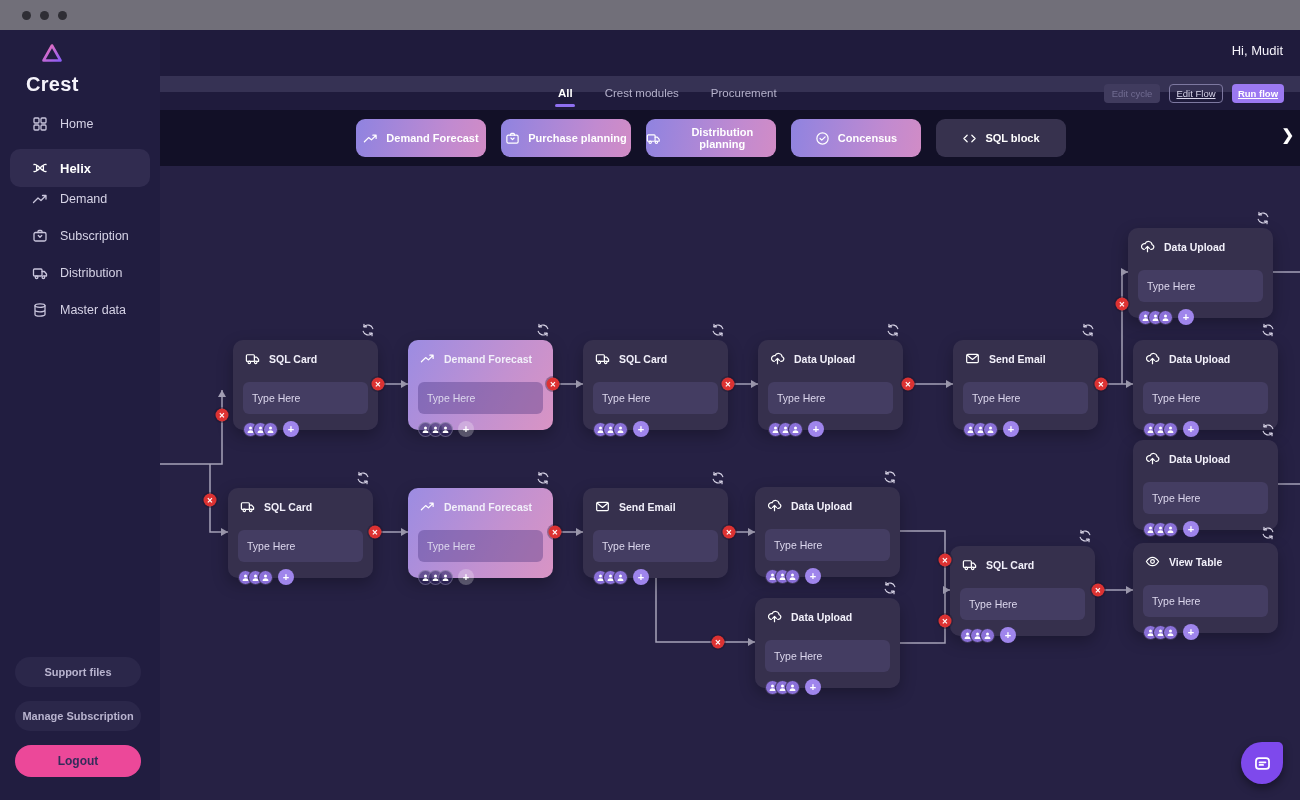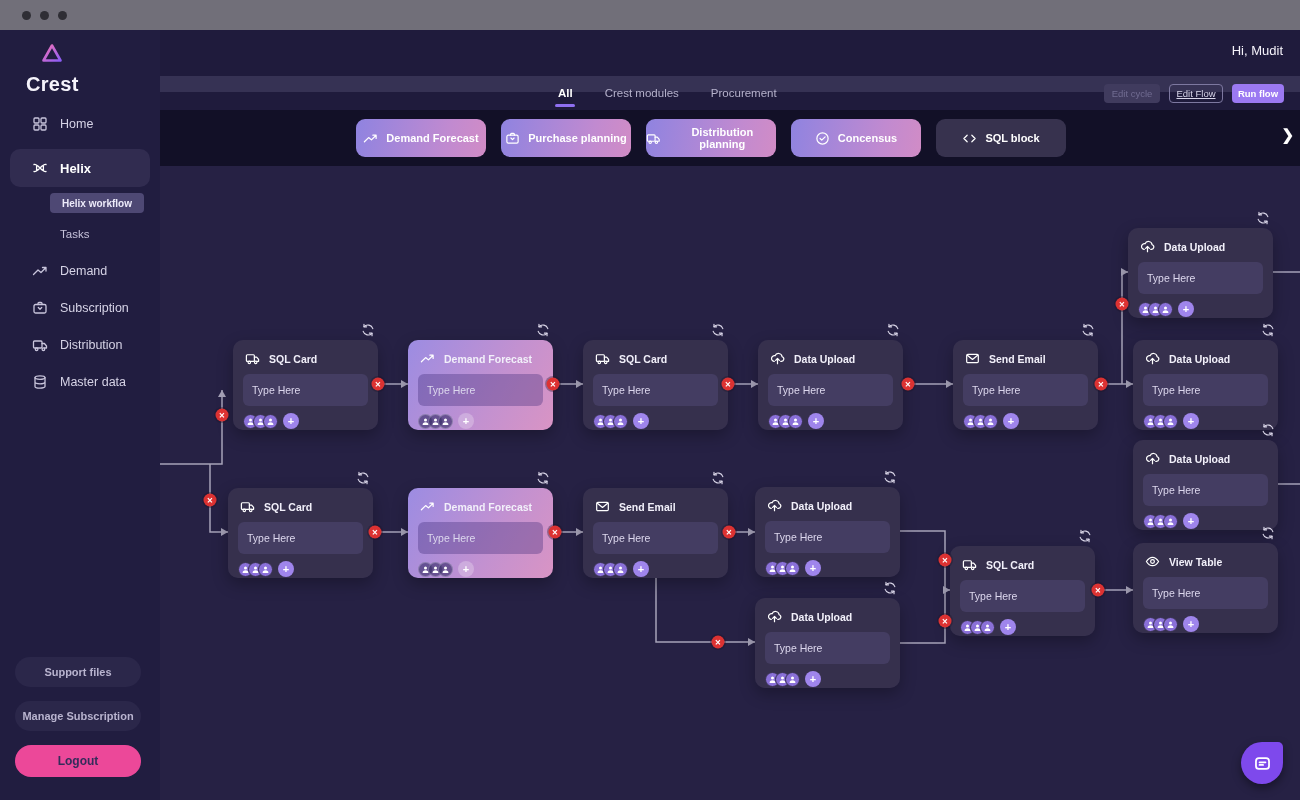--- a/index.html
+++ b/index.html
@@ -68,21 +68,21 @@
 
   
   .canvas { position:absolute; left:160px; top:136px; width:1140px; height:634px; background:#262144; }
   .wires { position:absolute; left:0; top:0; width:1140px; height:634px; pointer-events:none; }
 
   .node { position:absolute; width:145px; height:90px; border-radius:10px; background:rgba(55,49,78,0.96);
     box-shadow:0 6px 16px rgba(0,0,0,0.28); cursor:pointer; }
   .node.gradient { background:linear-gradient(118deg,#9c8ce2 0%, #c391d0 60%, #d994c4 100%); }
   .node-head { display:flex; align-items:center; gap:9px; padding:11px 12px 0; }
   .node-title { color:#f2f0fa; font-size:10.5px; font-weight:600; }
-  .node-input { display:block; margin:8px 10px 0; width:125px; height:25px; border:none; border-radius:6px;
+  .node-input { display:block; margin:16px 10px 0; width:125px; height:25px; border:none; border-radius:6px;
     background:#443d62; padding:16px 9px; font-family:inherit; font-size:10.5px; color:#e6e2f4; }
   .node-input::placeholder { color:#ddd8ee; opacity:1; }
   .node.gradient .node-input { background:rgba(64,44,120,0.35); }
   .node-foot { display:flex; align-items:center; padding:7px 10px 0; }
   .avatar { width:15px; height:15px; border-radius:50%; background:#8a70d8; border:1.5px solid #37314e;
     display:flex; align-items:center; justify-content:center; }
   .avatar + .avatar { margin-left:-5px; }
   .node.gradient .avatar { background:rgba(52,40,100,0.6); border-color:rgba(255,255,255,0.25); }
   .plus-btn { margin-left:5px; width:16px; height:16px; border-radius:50%; border:none; background:#9f85ec;
     color:#fff; font-size:11px; line-height:15px; font-weight:700; cursor:pointer; padding:0; }
@@ -183,21 +183,21 @@
 
     <div class="tabbar">
       <div class="tabs" id="tabs">
           <div class="tab active">All</div>
           <div class="tab">Crest modules</div>
           <div class="tab">Procurement</div>
         </div>
       <div id="actions">
           <button class="action-btn act-muted" style="right: 140px; width: 56px;">Edit cycle</button>
           <button class="action-btn act-outline" style="right: 77px; width: 54px; text-decoration: underline;">Edit Flow</button>
-          <button class="action-btn act-primary" style="right: 16px; width: 52px;">Run flow</button>
+          <button class="action-btn act-primary" style="right: 16px; width: 52px; text-decoration: underline;">Run flow</button>
         </div>
     </div>
 
     <div class="palette" id="palette">
       <button class="pal-btn pal-gradient">
     <svg class="ic" width="15" height="15" viewBox="0 0 16 16">
             <use href="#sym-trend-icon"></use>
           </svg>
     <span>Demand Forecast</span>
   </button>
@@ -776,24 +776,20 @@
               <use href="#sym-grid-icon"></use>
             </svg>
     <span class="nav-label">Home</span>
   </div>
           <div class="nav-active-block">
     <svg class="ic" width="16" height="16" viewBox="0 0 16 16">
               <use href="#sym-helix-icon"></use>
             </svg>
     <span class="nav-label">Helix</span>
   </div>
-          <div class="subnav">
-            <div class="sub-pill">Helix workflow</div>
-            <div class="sub-item">Tasks</div>
-          </div>
           <div class="nav-item">
     <svg class="ic" width="16" height="16" viewBox="0 0 16 16">
               <use href="#sym-trend-icon"></use>
             </svg>
     <span class="nav-label">Demand</span>
   </div>
           <div class="nav-item">
     <svg class="ic" width="16" height="16" viewBox="0 0 16 16">
               <use href="#sym-briefcase-icon"></use>
             </svg>

